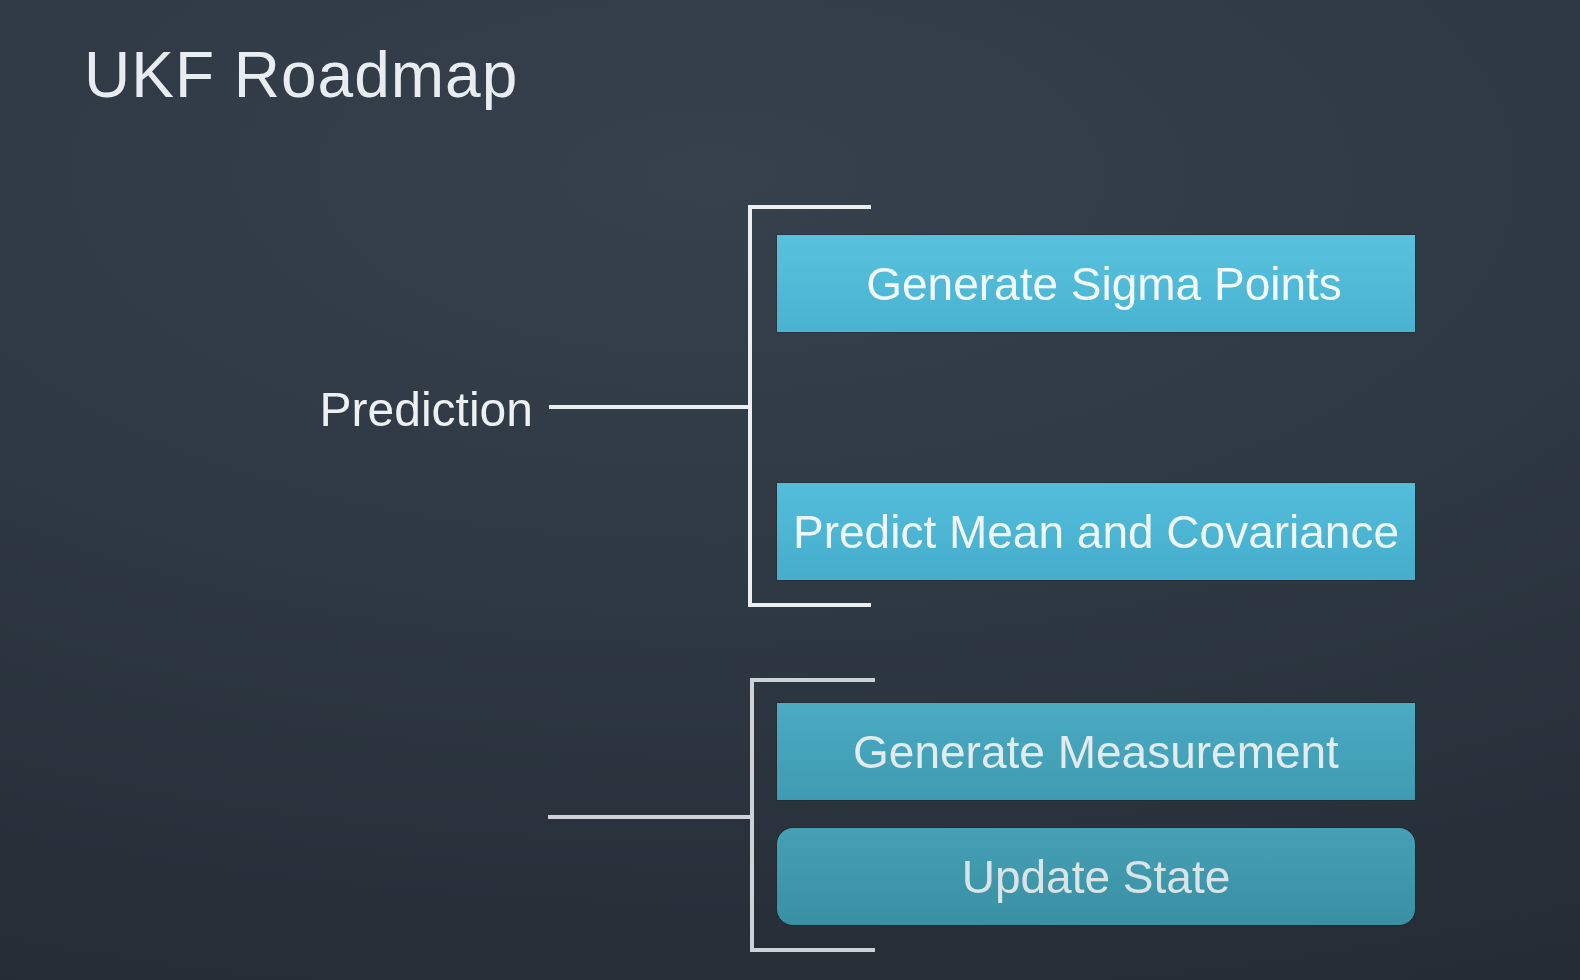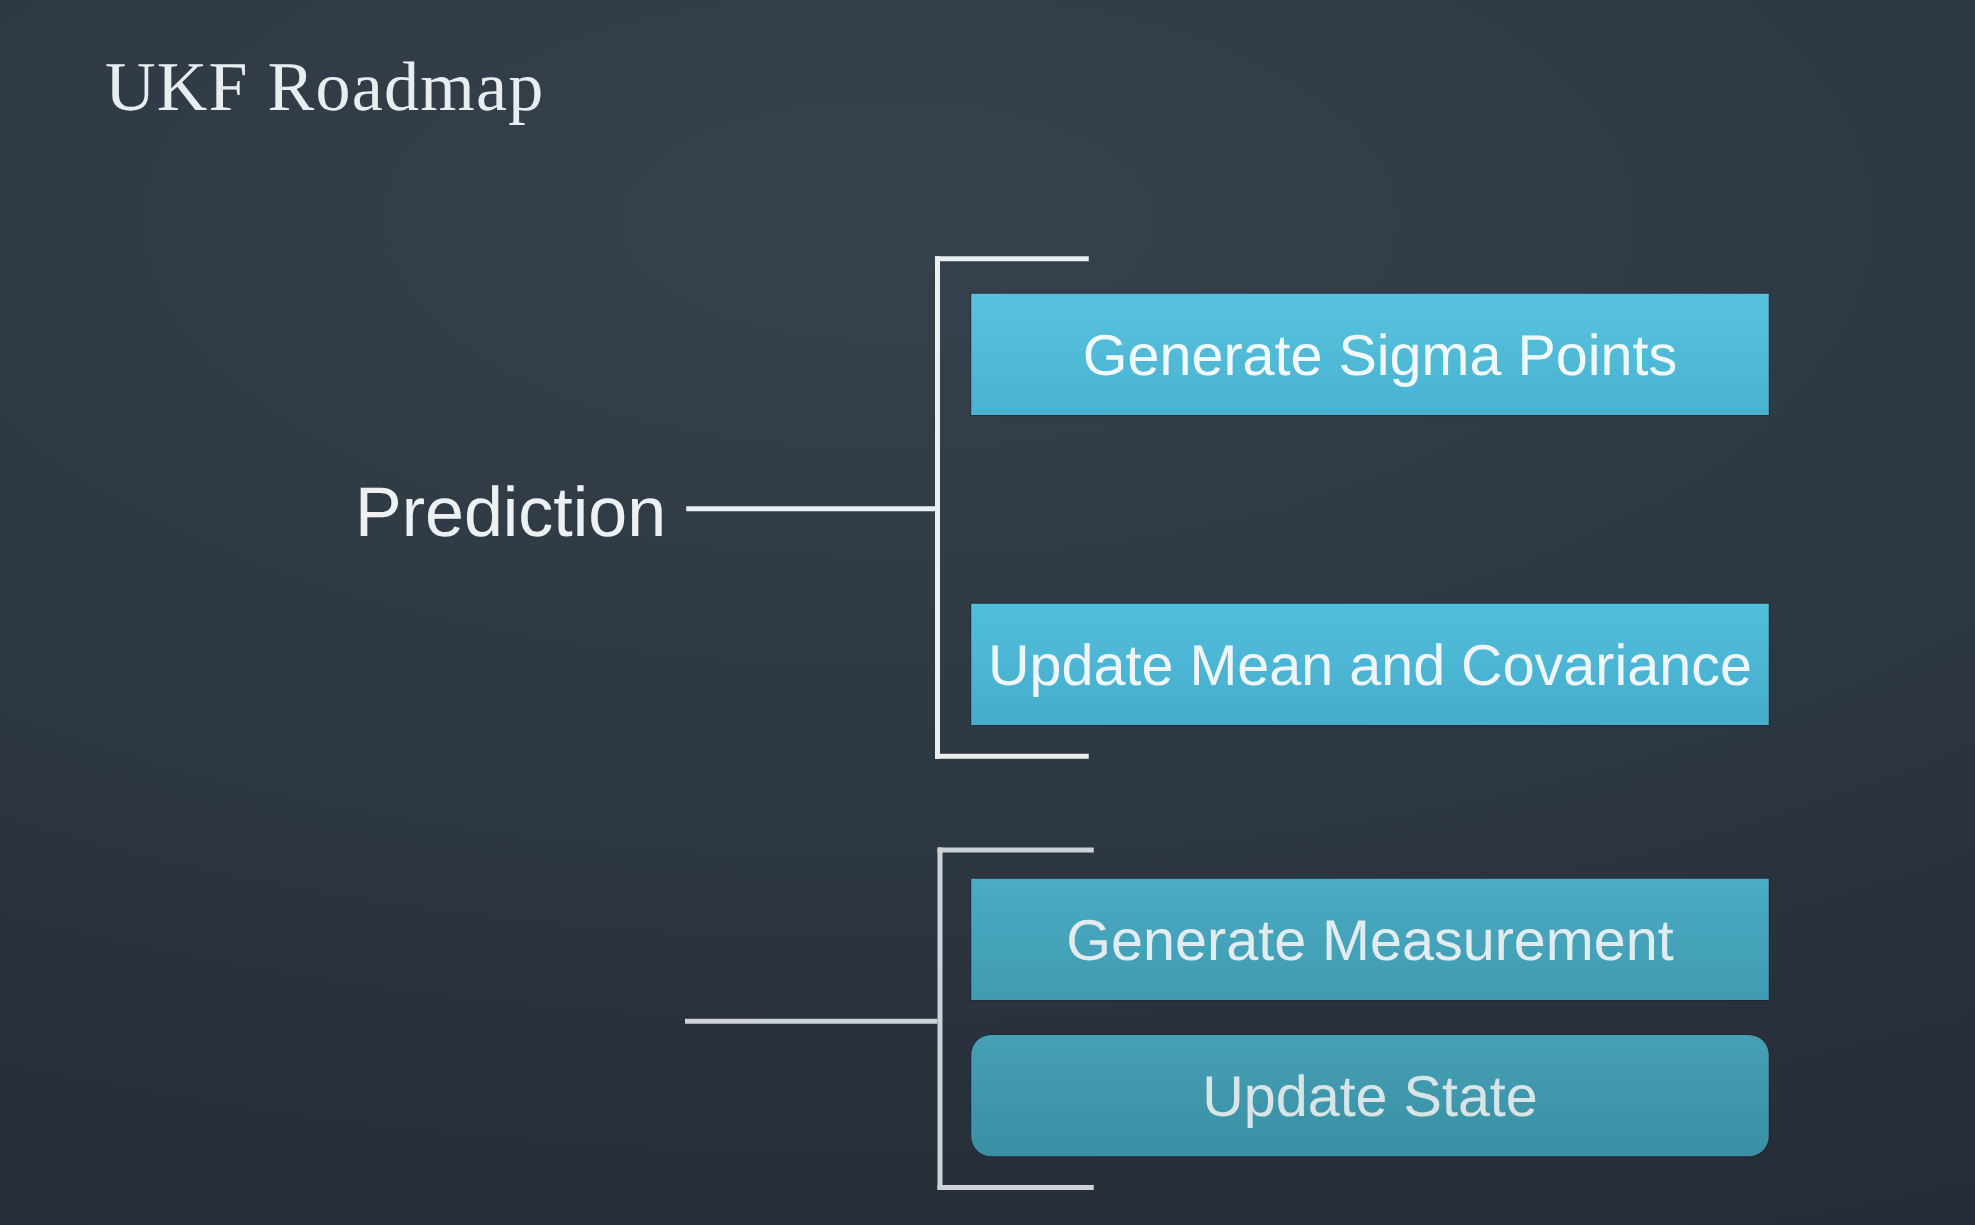--- a/index.html
+++ b/index.html
@@ -15,30 +15,29 @@
     position: relative;
     width: 1580px;
     height: 980px;
     background: radial-gradient(130% 95% at 45% 18%, #37414d 0%, #2e3842 48%, #232b34 100%);
   }
 
   .slide-title {
     position: absolute;
     left: 84px;
     top: 38px;
-    font-size: 56px;
+    font-size: 64px;
     font-weight: 300;
     letter-spacing: 1px;
     color: #e8edf2;
-    font-family: Liberation Serif, serif;
   }
 
   .group-label {
     position: absolute;
-    font-size: 56px;
+    font-size: 48px;
     line-height: 50px;
     font-weight: 400;
     text-align: right;
   }
 
   .label-prediction {
     left: 150px;
     top: 385px;
     width: 383px;
     color: #edf1f4;
@@ -125,21 +124,21 @@
   <div class="connector connector-prediction"></div>
 
   <div class="bracket bracket-prediction"></div>
 
   <div class="step-box box-1">
     <span>Generate Sigma Points</span>
   </div>
 
 
   <div class="step-box box-3">
-    <span>Update Mean and Covariance</span>
+    <span>Predict Mean and Covariance</span>
   </div>
 
 
   <div class="connector connector-update"></div>
 
   <div class="bracket bracket-update"></div>
 
   <div class="step-box box-4">
     <span>Generate Measurement</span>
   </div>

